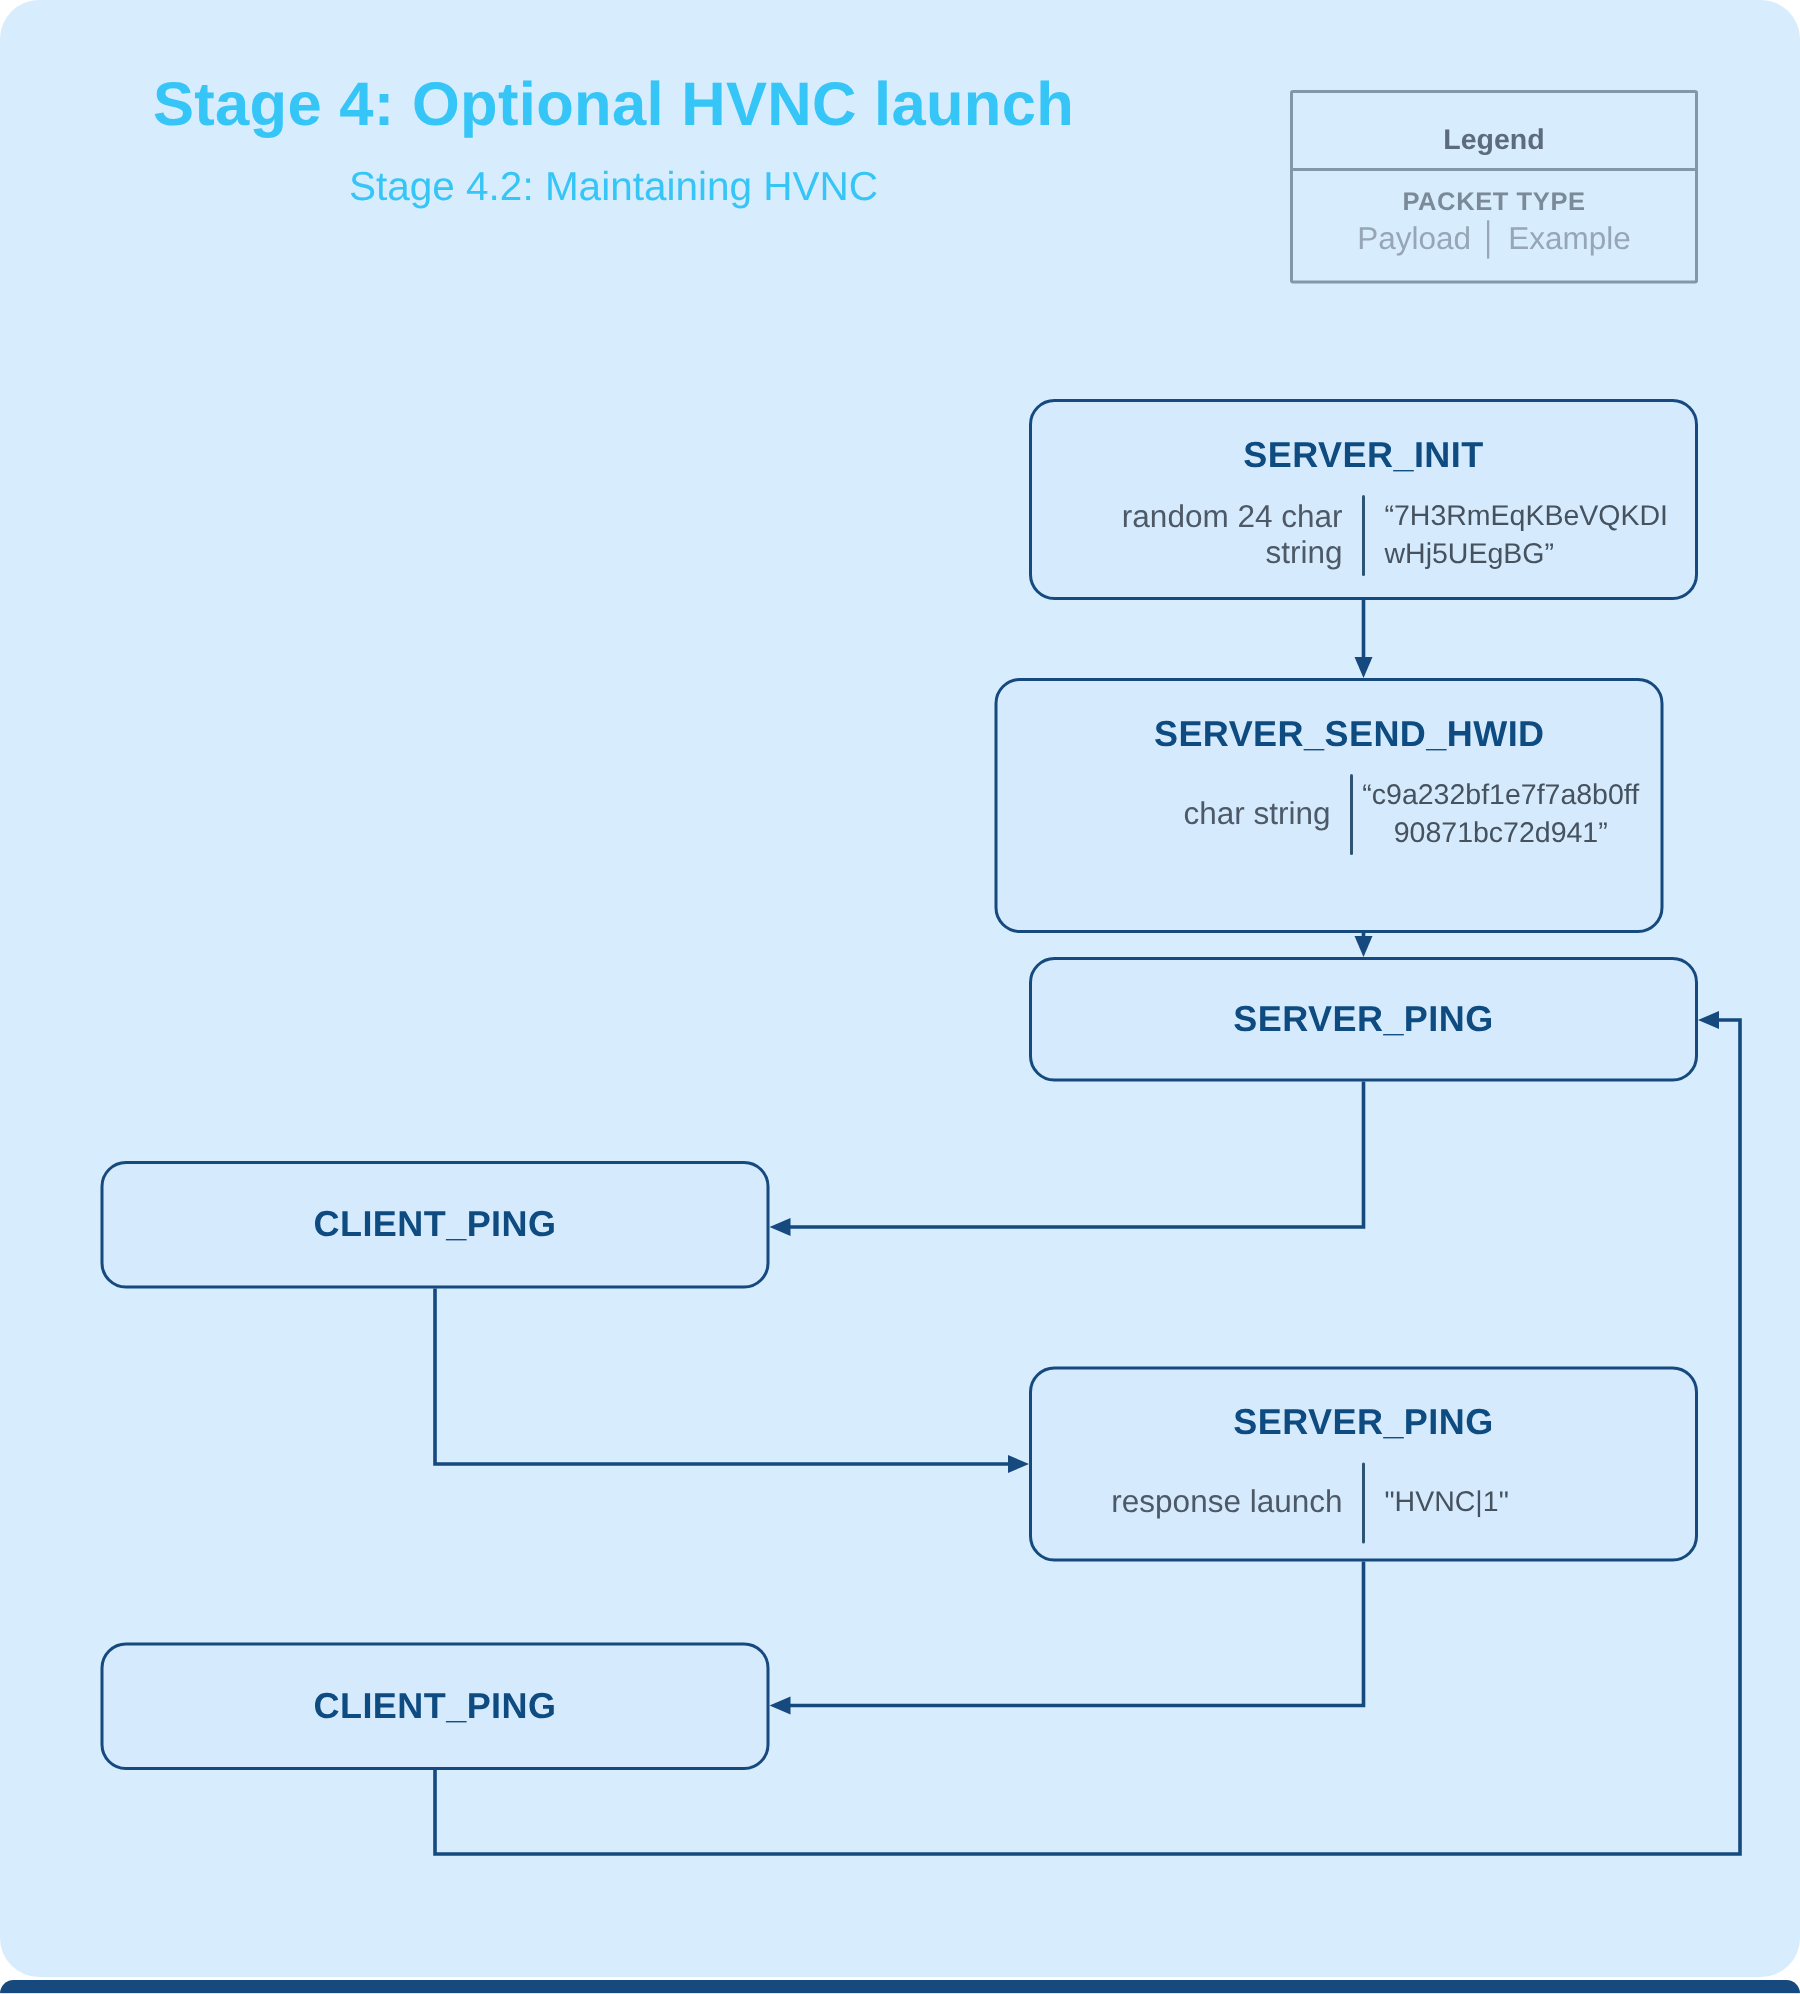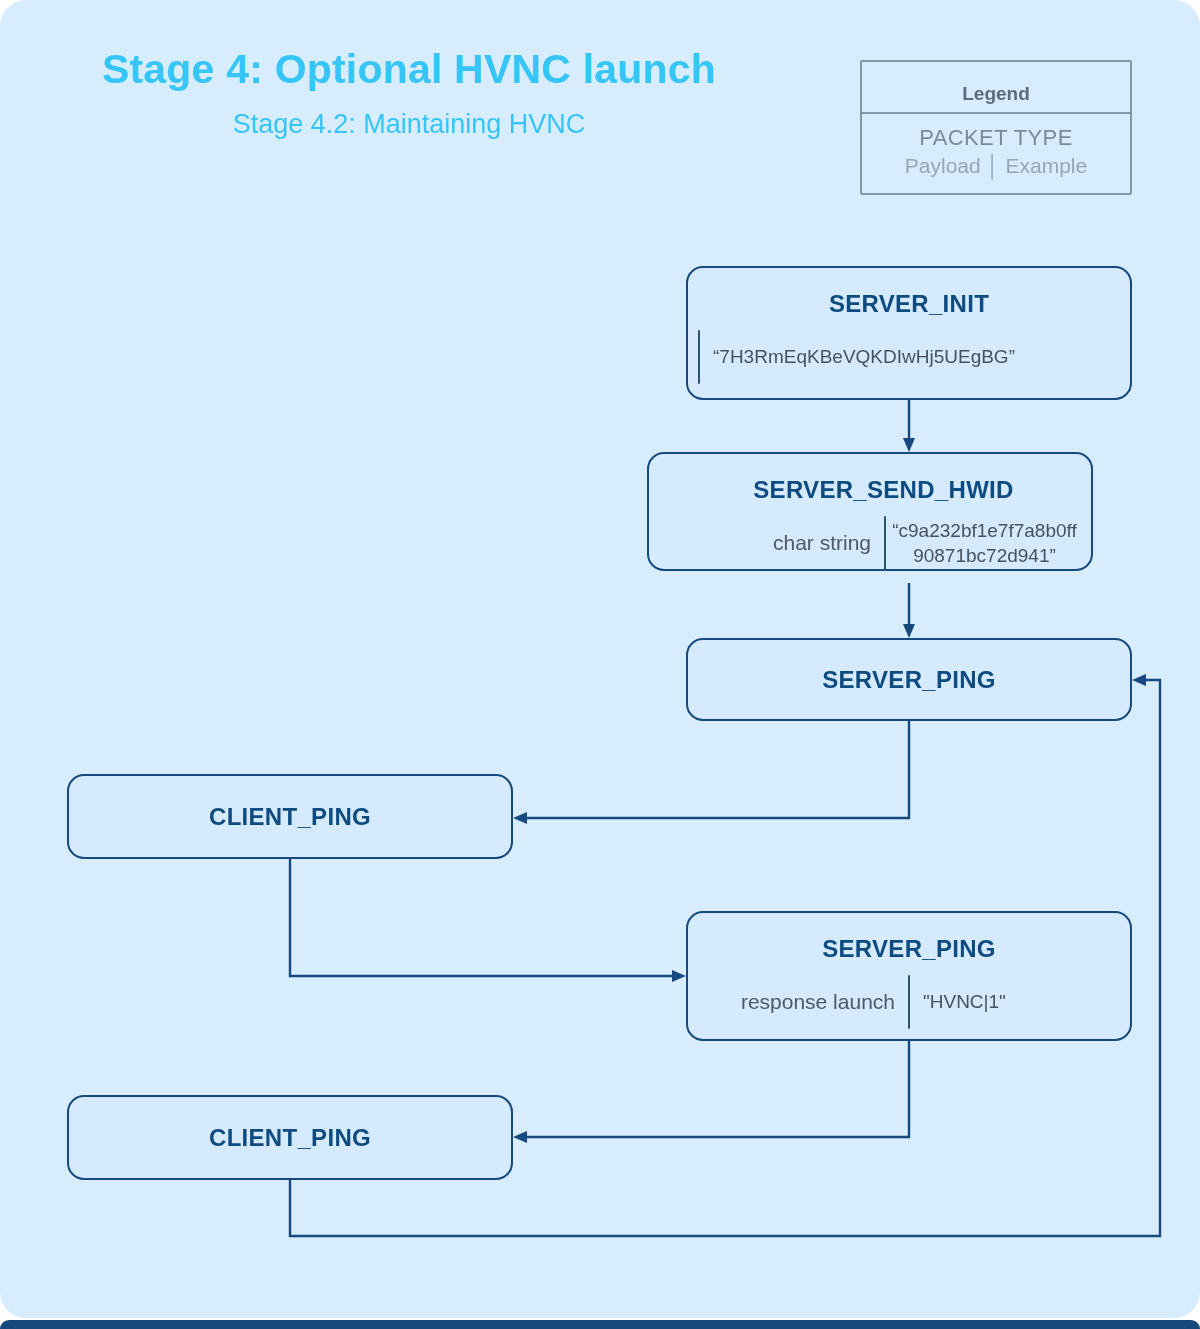--- a/index.html
+++ b/index.html
@@ -13,39 +13,39 @@
   .header{position:absolute;left:64px;top:46px;width:690px;text-align:center;}
   .title{font-size:41px;font-weight:700;color:var(--accent,#35c5f6);letter-spacing:.2px;}
   .subtitle{margin-top:16px;font-size:27px;font-weight:500;color:var(--accent,#35c5f6);}
 
   .legend{position:absolute;left:860px;top:60px;width:272px;box-sizing:border-box;
         border:2px solid var(--legend-border,#8397a9);border-radius:2px;}
   .legend-header{padding:21px 0 7px;text-align:center;font-size:19px;font-weight:600;
         color:var(--legend-header-text,#5d6c7c);
         border-bottom:2px solid var(--legend-border,#8397a9);}
   .legend-body{text-align:center;padding:11px 6px 15px;}
-  .legend-packet{font-size:22px;font-weight:400;letter-spacing:.4px;
+  .legend-packet{font-size:17px;font-weight:700;letter-spacing:.4px;
         color:var(--legend-packet-text,#7b8a99);text-align:center;}
   .legend-pe{margin-top:3px;font-size:21px;color:var(--legend-sub-text,#97a6b6);}
 
   .node{position:absolute;box-sizing:border-box;border:2px solid var(--line,#16497e);
         border-radius:17px;background:var(--node-bg,#d5eafd);
         display:flex;flex-direction:column;}
   .node-title{text-align:center;font-size:24px;font-weight:600;letter-spacing:.3px;
         color:var(--node-title,#0d4b80);margin-top:22px;}
   .node.center{justify-content:center;}
   .node.center .node-title{margin-top:0;}
   .packet-row{display:flex;align-items:center;margin-top:12px;padding:0 10px;}
   .payload{flex:1;text-align:right;padding-right:13px;font-size:21px;
         color:var(--payload-text,#4d5967);}
   .vdiv{width:2px;height:54px;background:var(--divider,#2d5573);flex:none;border-radius:1px;}
   .example{flex:1;text-align:left;padding-left:13px;font-size:19px;line-height:1.32;
         color:var(--example-text,#46525e);overflow-wrap:anywhere;word-break:break-all;}
   .n1{left:686px;top:266px;width:446px;height:134px;}
-  .n2{left:647px;top:452px;width:446px;height:119px;padding-left:27px;}
+  .n2{left:663px;top:452px;width:446px;height:170px;padding-left:27px;}
   .n2 .example{text-align:center;padding-left:6px;padding-right:4px;}
   .n3{left:686px;top:638px;width:446px;height:83px;}
   .n4{left:67px;top:774px;width:446px;height:85px;}
   .n5{left:686px;top:911px;width:446px;height:130px;}
   .n6{left:67px;top:1095px;width:446px;height:85px;}
 
   .connectors{position:absolute;left:0;top:0;pointer-events:none;}
   .connectors path.l{fill:none;stroke:var(--line,#16497e);stroke-width:2.4px;}
   .connectors path.a{fill:var(--line,#16497e);stroke:none;}
 </style>
@@ -92,20 +92,21 @@
     <div class="legend-header">Legend</div>
     <div class="legend-body">
       <div class="legend-packet">PACKET TYPE</div>
       <div class="legend-pe">Payload │ Example</div>
     </div>
   </div>
 
   <div class="node n1">
     <div class="node-title">SERVER_INIT</div>
     <div class="packet-row">
+      <div class="payload">random 24 char string</div>
       <div class="vdiv"></div>
       <div class="example">“7H3RmEqKBeVQKDIwHj5UEgBG”</div>
     </div>
   </div>
 
   <div class="node n2">
     <div class="node-title">SERVER_SEND_HWID</div>
     <div class="packet-row">
       <div class="payload">char string</div>
       <div class="vdiv"></div>

